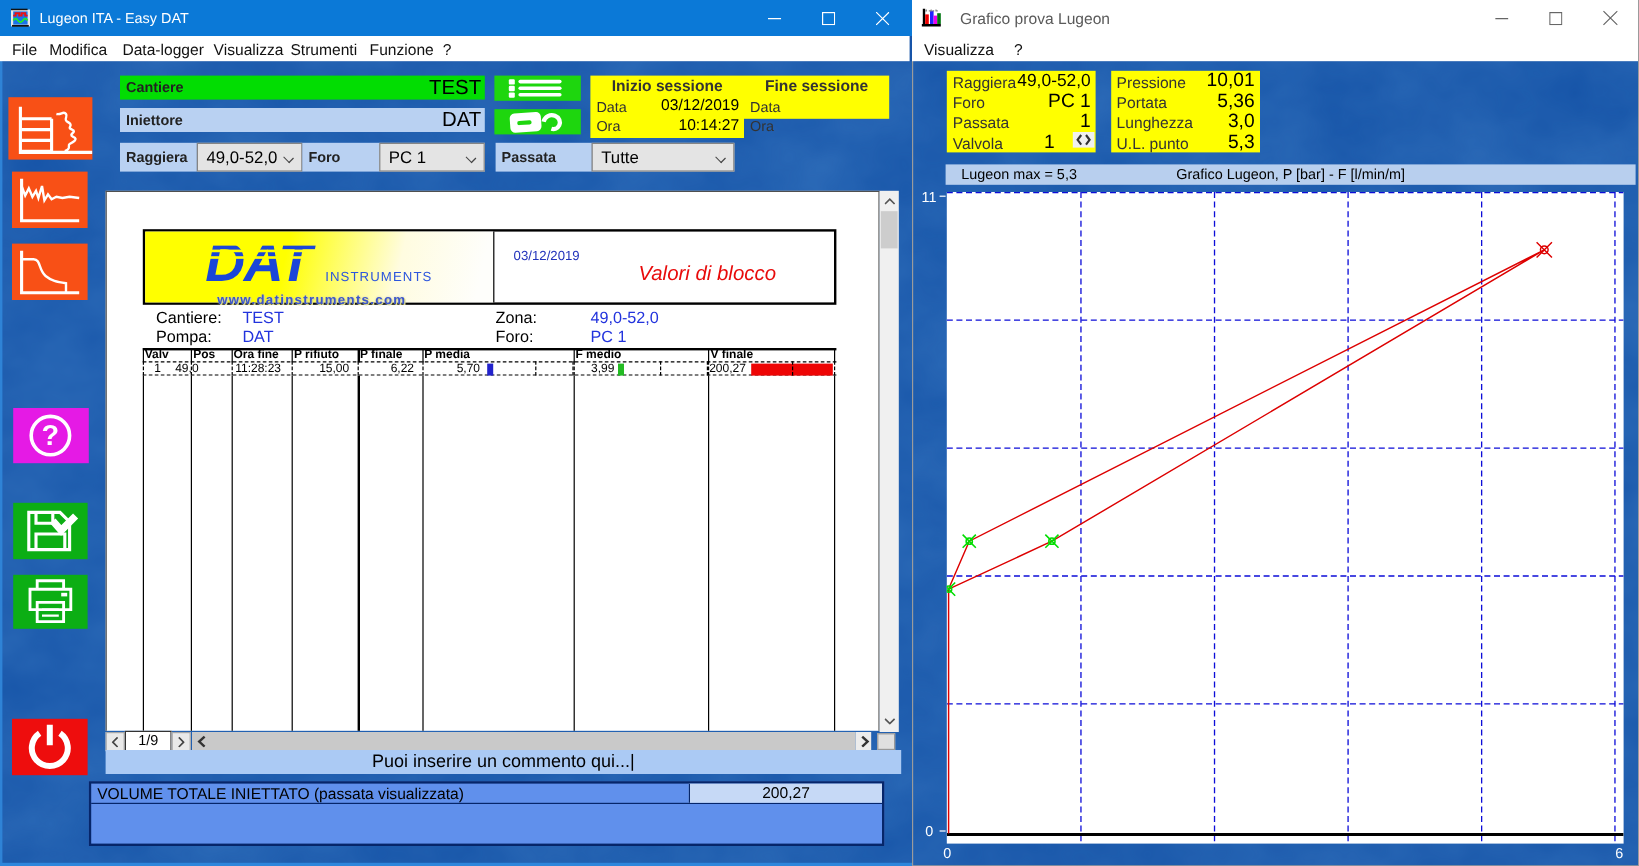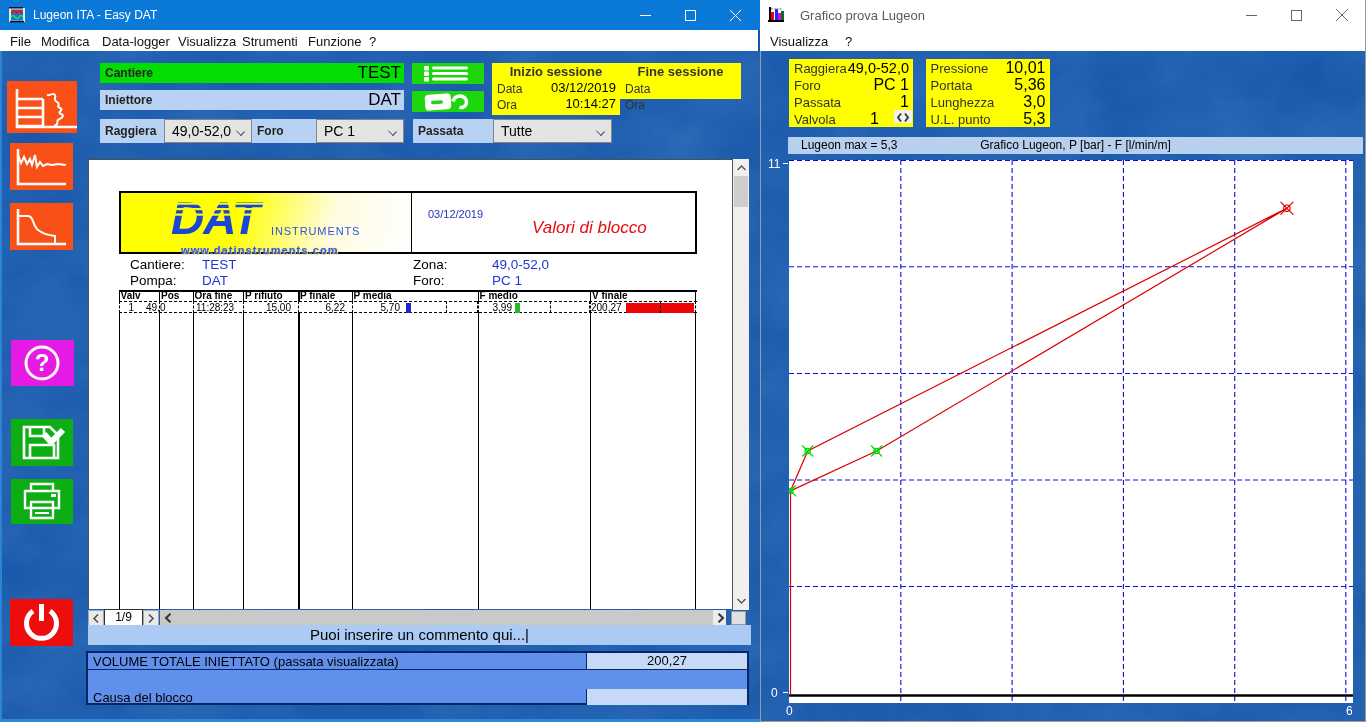--- a/index.html
+++ b/index.html
@@ -18,21 +18,21 @@
 
 #doc{left:88px;top:159px;width:645px;height:450px;background:#fff;border-left:1px solid #505050;border-top:1px solid #505050;border-right:1.3px solid #555}
 #vsb{left:733px;top:159px;width:16px;height:451px;background:#f0f0f0}
 .thumb{position:absolute;left:1px;width:14px;background:#cdcdcd}
 
 .tc{position:absolute;font-size:10px;color:#000}
 .hdr{font-weight:bold}
 
 #pgrow{left:88px;top:610px;width:661px;height:16px}
 #comment{left:88px;top:625px;width:663px;height:20px;line-height:20px;background:#abcaf4;text-align:center;font-size:15px;color:#000}
-#btable{left:86px;top:651px;width:663px;height:54px;border:2px solid #06266a;background:#6090ec}
+#btable{left:74px;top:651px;width:663px;height:54px;border:2px solid #06266a;background:#6090ec}
 .brow{position:absolute;left:0;width:100%;height:17px;border-bottom:1px solid #06266a;font-size:13px;color:#000}
 .bval{position:absolute;left:498px;top:0;width:161px;height:100%;background:#c6d9f6;border-left:1px solid #06266a;text-align:center}
 
 #rwin{left:760px;top:0;width:606px;height:722px;background:#1654a8;border:1px solid #9b9b9b;border-top:none}
 #rtitle{left:760px;top:0;width:605px;height:30px;background:#fff;color:#5a5a5a;font-size:13px}
 #rmenu{left:760px;top:30px;width:605px;height:21px;background:#fff;font-size:13px;color:#111}
 #chart{left:789px;top:160px;width:564px;height:543px;background:#fff}
 #chead{left:788px;top:137px;width:575px;height:17px;background:#b8cfee;font-size:12px;color:#000;line-height:17px}
 .wlab{position:absolute;color:#fff;font-size:12px}
 .titbtn{position:absolute;top:0;width:45px;height:30px;text-align:center;line-height:30px}
@@ -290,24 +290,20 @@
       <path d="M1.5.8L6 5 1.5 9.2" stroke="#333" stroke-width="2" fill="none"></path>
     </svg>
   <div class="a" style="left:643px;top:1px;width:15px;height:14px;background:#e0e0e0;border:1px solid #999"></div>
 </div>
 <div class="a" id="comment">Puoi inserire un commento qui...|</div>
 <div class="a" id="btable">
   <div class="brow" style="top:0">
       <span class="a" style="left:5px;top:1px">VOLUME TOTALE INIETTATO (passata visualizzata)</span>
       <div class="bval">200,27</div>
     </div>
-  <div class="brow" style="top:36px;border-bottom:none;height:16px">
-      <span class="a" style="left:5px;top:1px">Causa del blocco</span>
-      <div class="bval"></div>
-    </div>
 </div>
 
 <div class="a" id="rwin"></div>
 <svg class="a" style="left:761px;top:51px" width="604" height="670">
     <defs>
       <filter id="nz2" x="0" y="0" width="100%" height="100%">
         <feTurbulence type="fractalNoise" baseFrequency="0.012 0.016" numOctaves="4" seed="4"></feTurbulence>
         <feColorMatrix type="matrix" values="0 0 0 0 0.16  0 0 0 0 0.43  0 0 0 0 0.80  0 0 0 0.9 0"></feColorMatrix>
       </filter>
     </defs>

